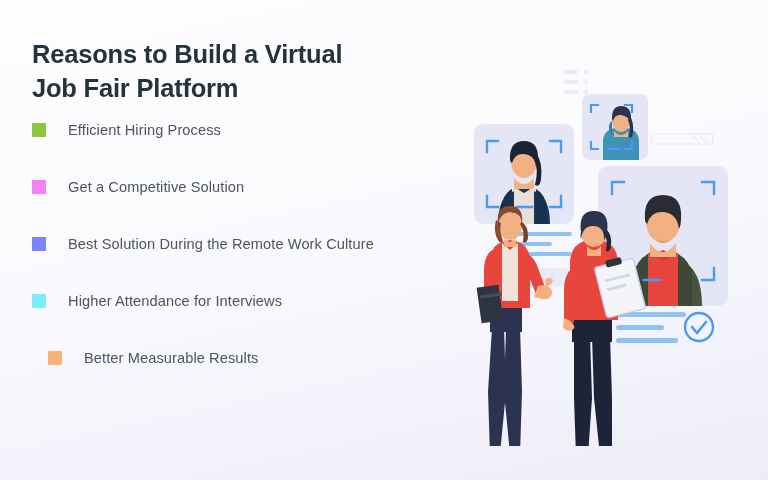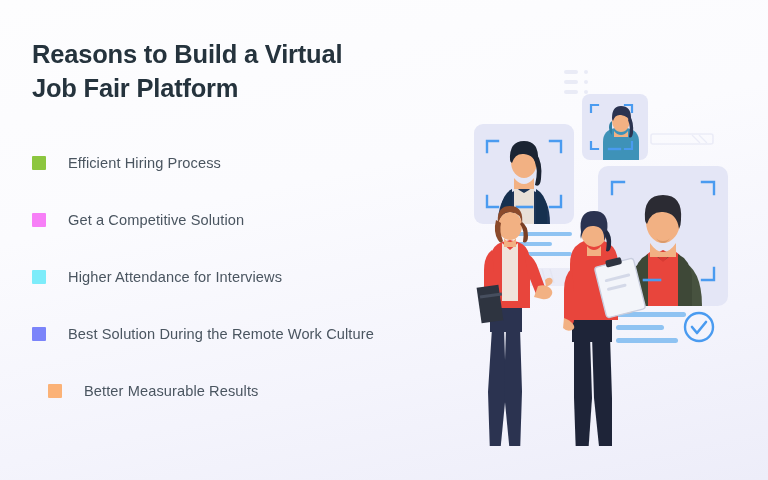--- a/index.html
+++ b/index.html
@@ -12,21 +12,21 @@
   .slide { position:relative; width:645px; height:480px; }
 
   
   .content {
     position:absolute; left:32px; top:38px; width:460px;
   }
   .headline {
     font-size:25.5px; font-weight:bold; line-height:1.33;
     color:#25333D; letter-spacing:-0.2px; white-space:pre-line;
   }
-  .bullets { margin-top:47px; }
+  .bullets { margin-top:14px; }
   .bullet-row {
     display:flex; align-items:center; height:20px; margin-bottom:37px;
   }
   .bullet-row:last-child { margin-bottom:0;padding-left:16px; }
   .swatch {
     width:14px; height:14px; flex:0 0 14px; border-radius:1px;
   }
   .bullet-label {
     margin-left:22px; font-size:14.6px; color:#4A5560; letter-spacing:.1px;
     white-space:nowrap;
@@ -52,27 +52,27 @@
         <span class="swatch" style="background:#8CC63F"></span>
         <span class="bullet-label">Efficient Hiring Process</span>
       </li>
 
       <li class="bullet-row">
         <span class="swatch" style="background:#F77FF7"></span>
         <span class="bullet-label">Get a Competitive Solution</span>
       </li>
 
       <li class="bullet-row">
+        <span class="swatch" style="background:#7B84FA"></span>
+        <span class="bullet-label">Best Solution During the Remote Work Culture</span>
+      </li>
+
+      <li class="bullet-row">
         <span class="swatch" style="background:#7DECFA"></span>
         <span class="bullet-label">Higher Attendance for Interviews</span>
-      </li>
-
-      <li class="bullet-row">
-        <span class="swatch" style="background:#7B84FA"></span>
-        <span class="bullet-label">Best Solution During the Remote Work Culture</span>
       </li>
 
       <li class="bullet-row">
         <span class="swatch" style="background:#FBB277"></span>
         <span class="bullet-label">Better Measurable Results</span>
       </li>
 
     </ul>
   </div>
 

